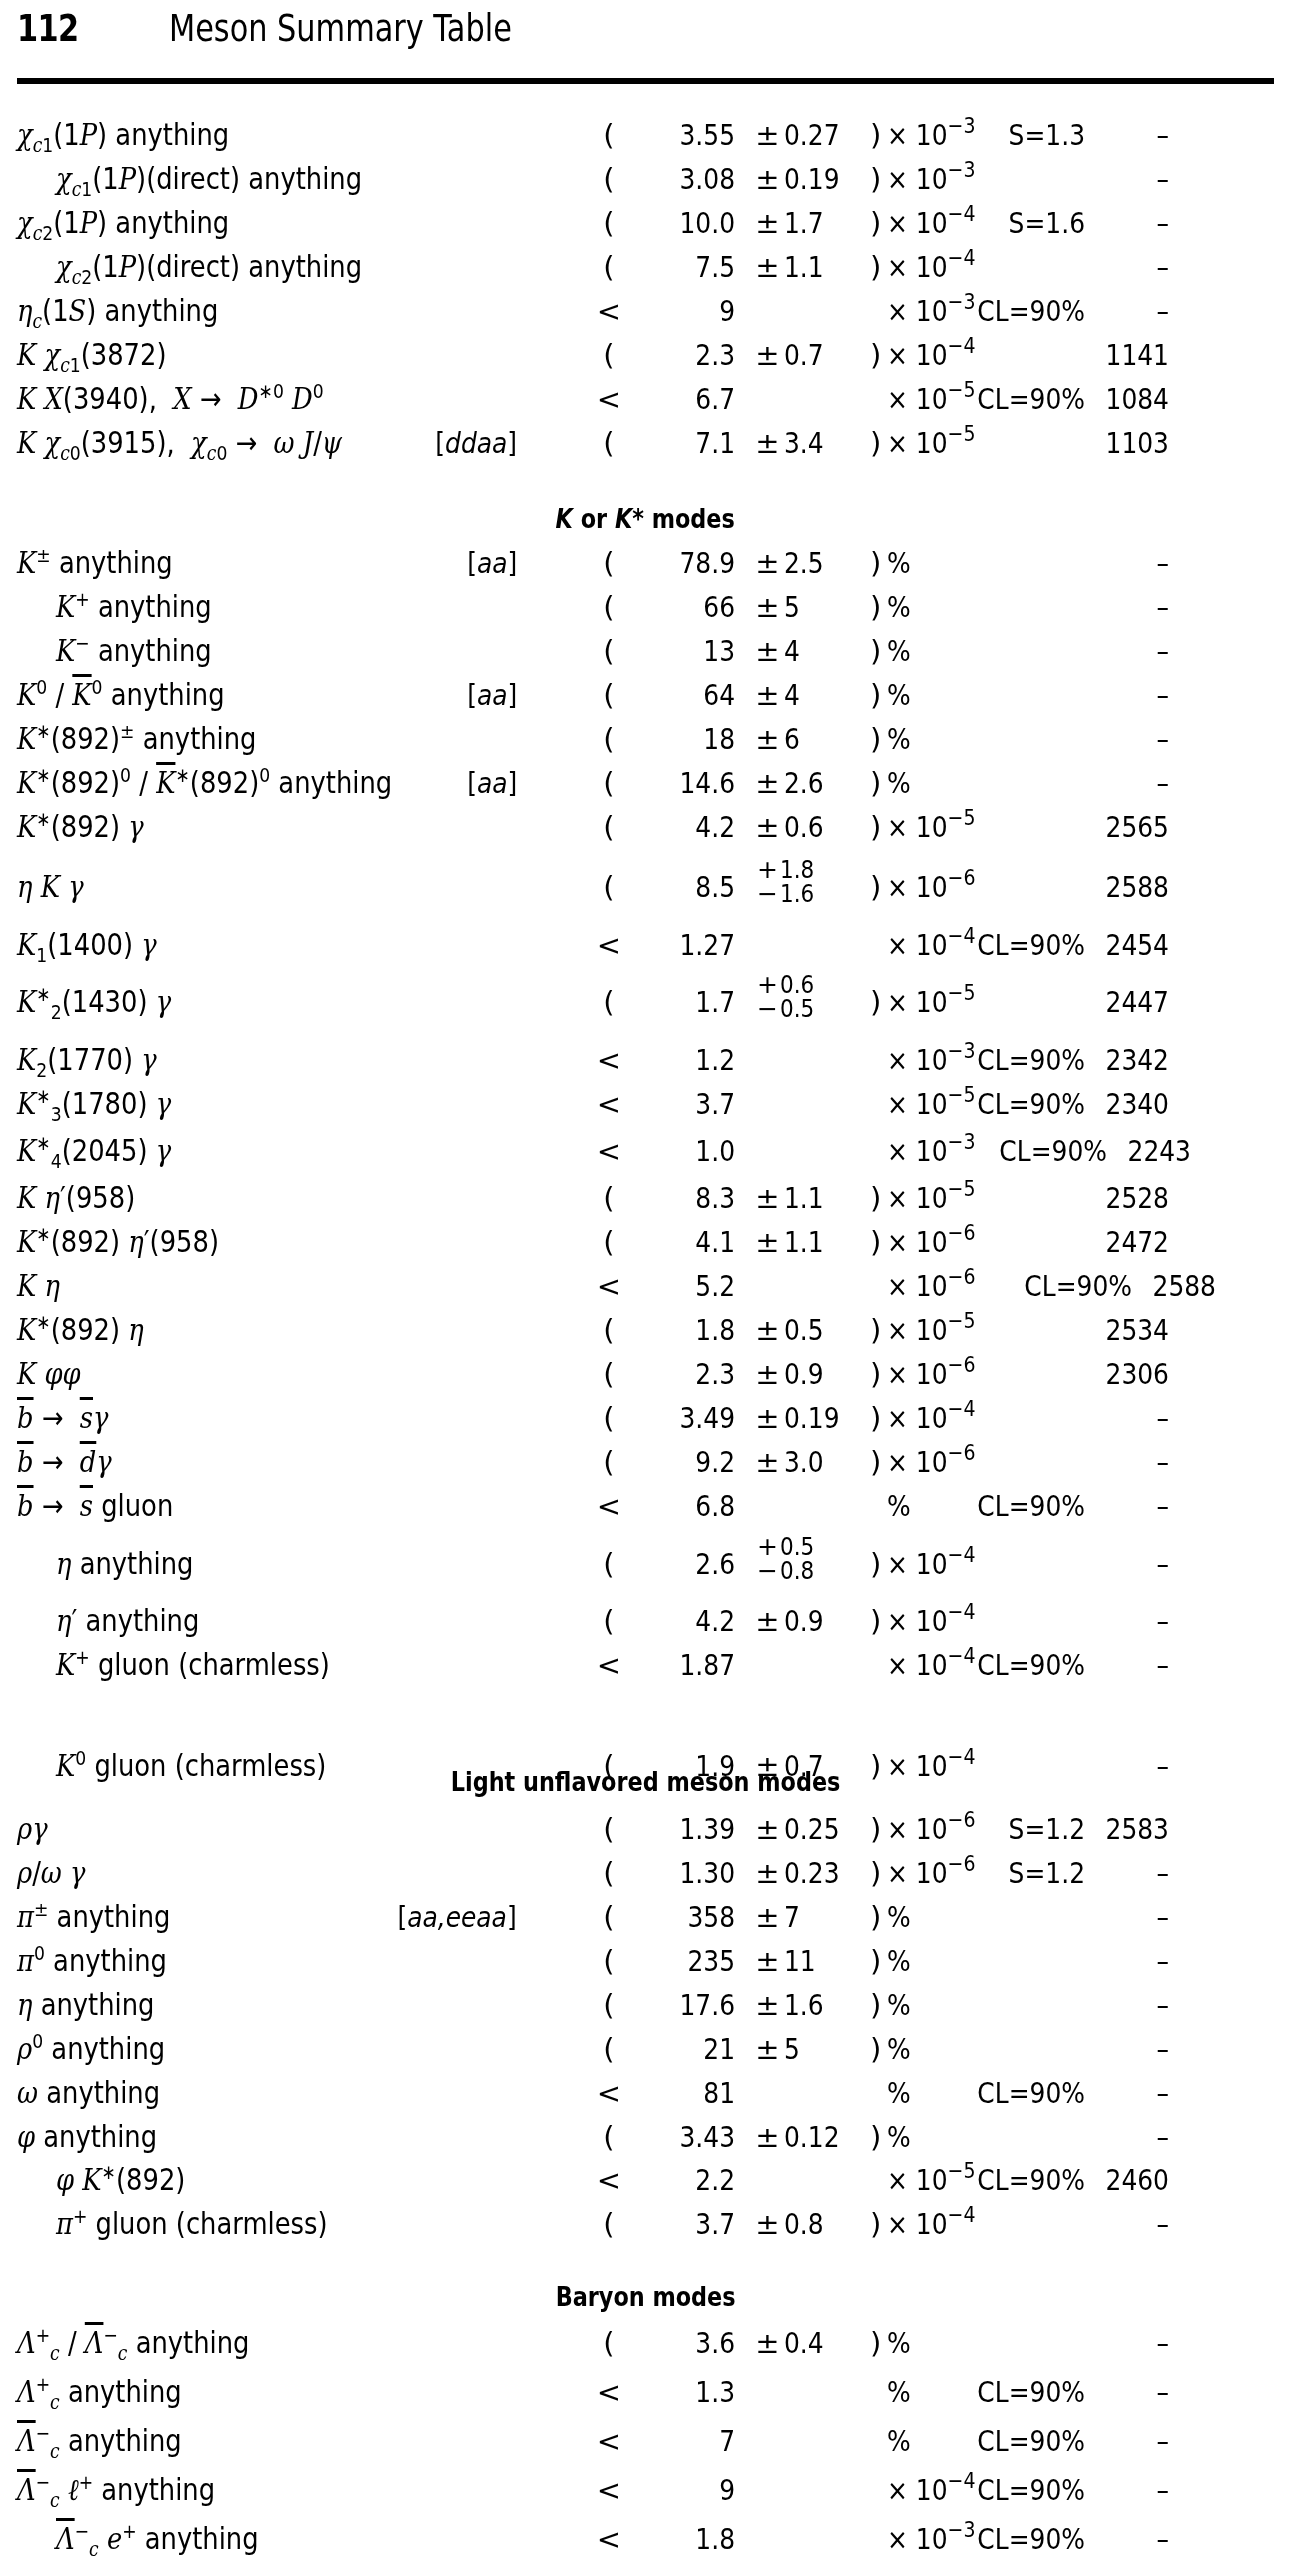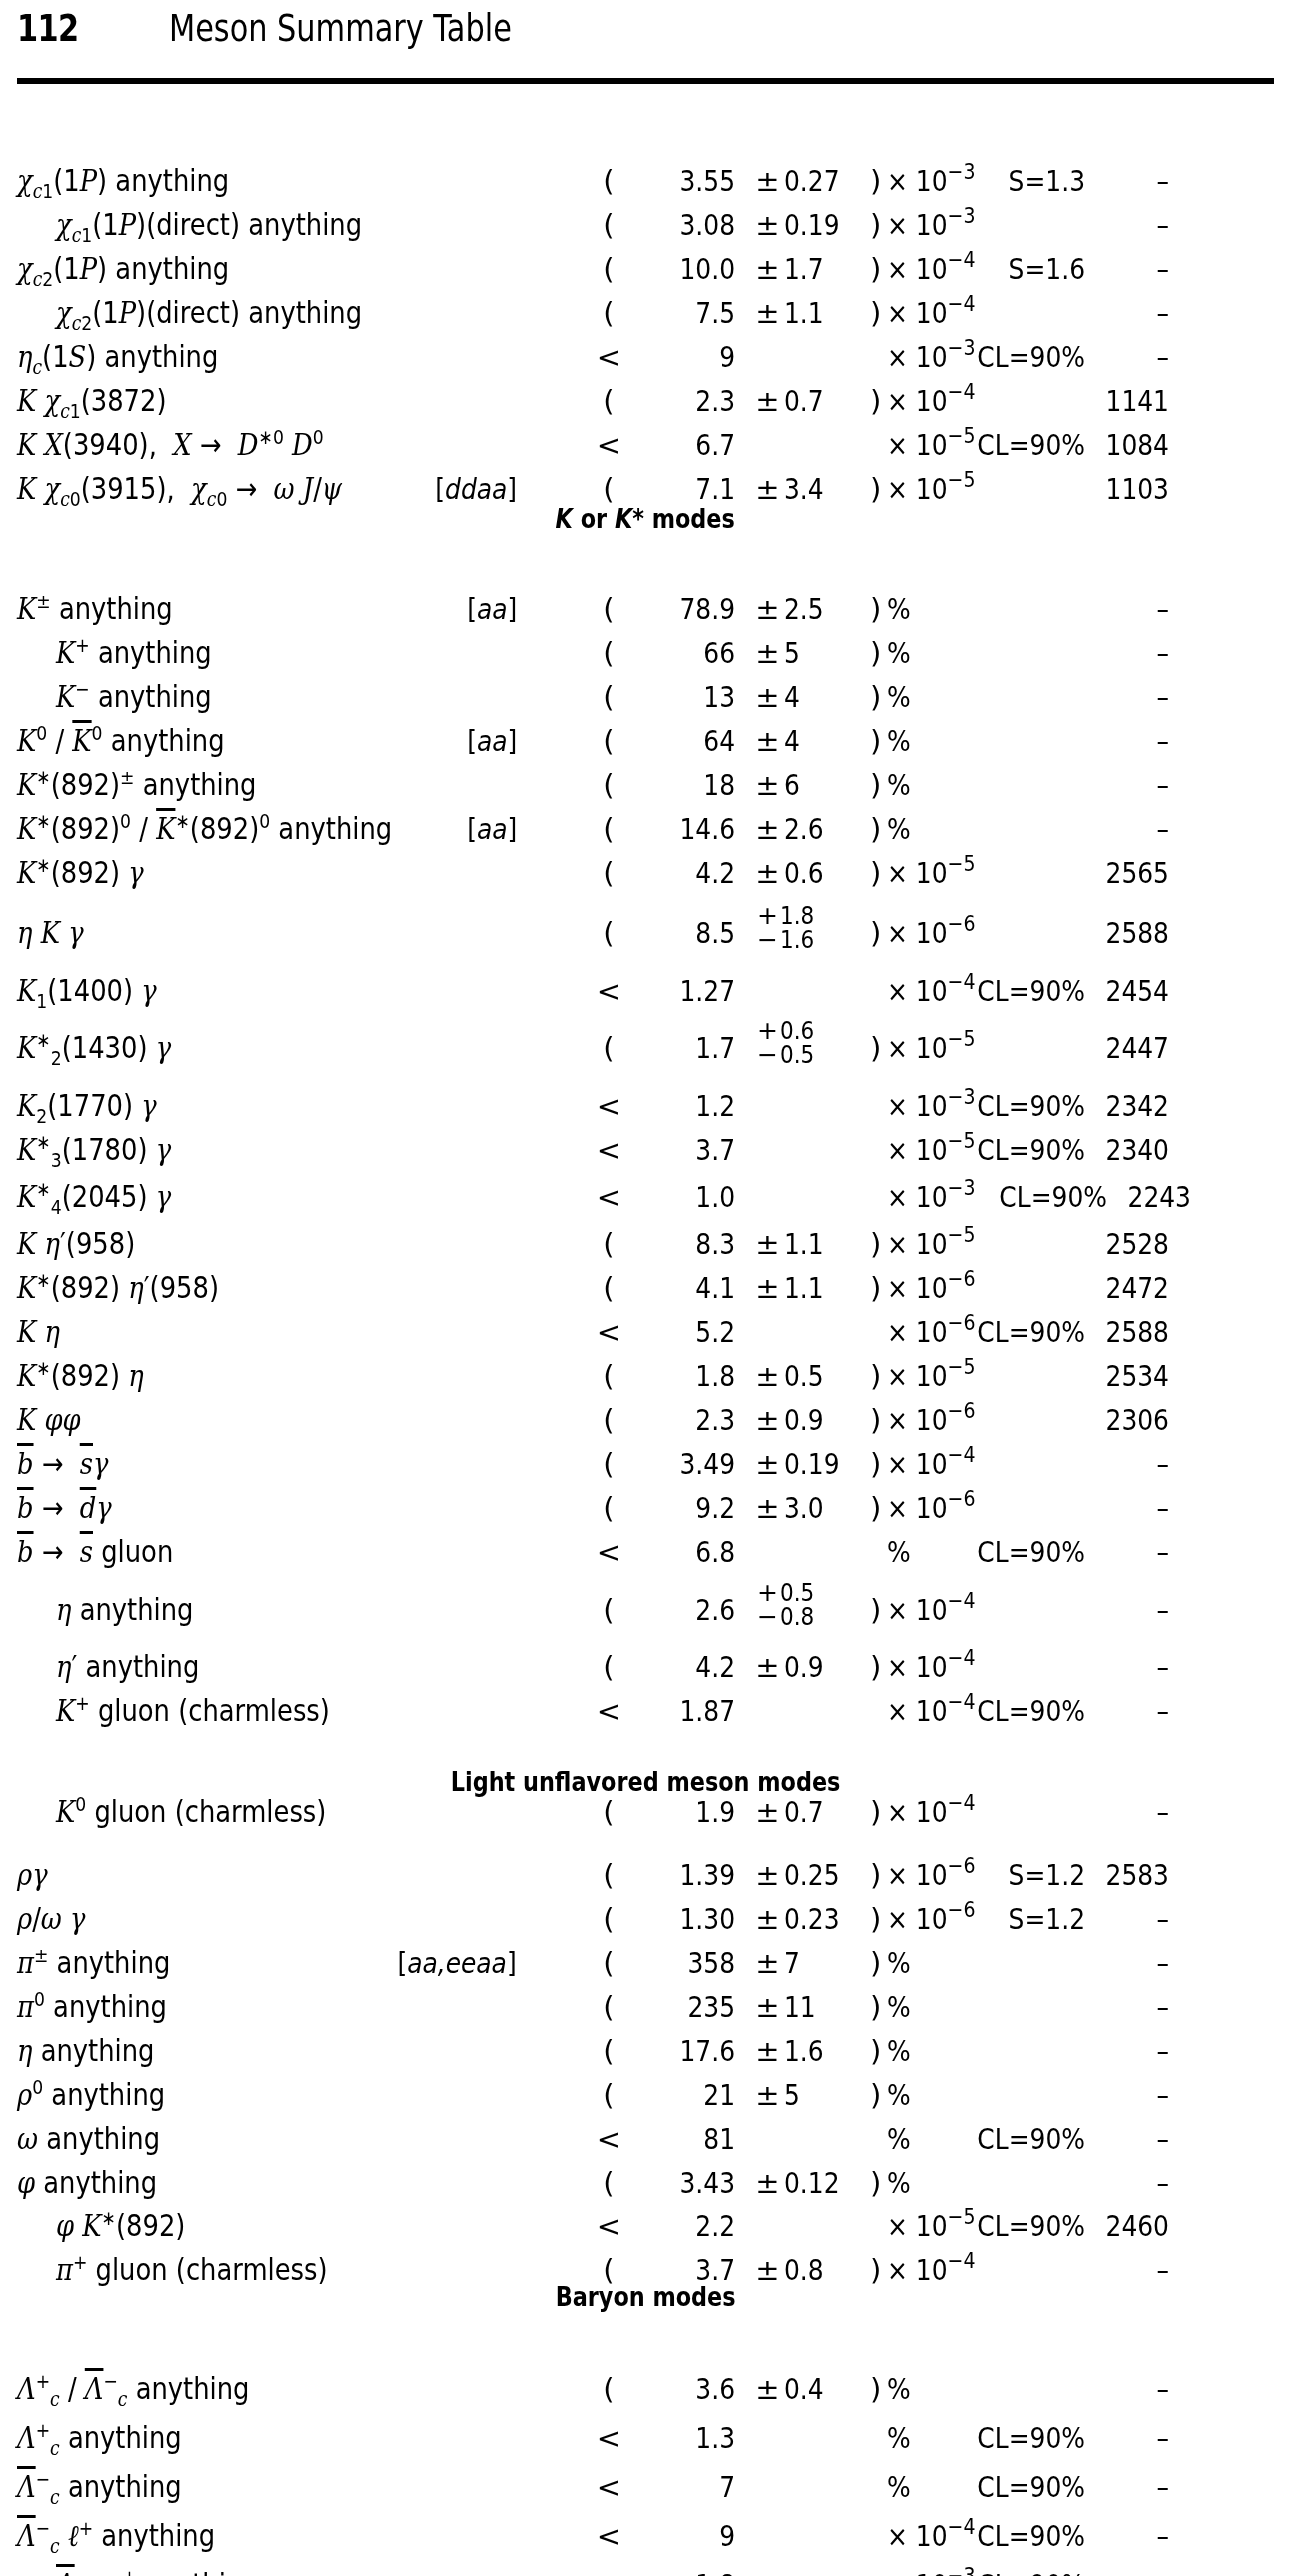--- a/index.html
+++ b/index.html
@@ -4,21 +4,21 @@
 <style>
   html, body { margin: 0; padding: 0; background: #ffffff; }
   body { width: 1291px; height: 2576px; position: relative; overflow: hidden;
          font-family: "DejaVu Sans", "Liberation Sans", sans-serif; color: #000; }
   .hdr-num { position: absolute; left: 17px; top: 6.8px; font-size: 37px; font-weight: bold;
              font-family: "DejaVu Sans", sans-serif; transform: scaleX(0.82); transform-origin: left; letter-spacing: -0.8px; }
   .hdr-title { position: absolute; left: 169px; top: 6.8px; font-size: 37px;
                font-family: "DejaVu Sans", sans-serif; transform: scaleX(0.82); transform-origin: left; }
   .hdr-rule { position: absolute; left: 17px; top: 78px; width: 1257px; height: 6px; background: #000; }
 
-  .row { position: absolute; left: 0; width: 1186px; height: 44px; font-size: 30px; line-height: 44px; margin-top: 46px; }
+  .row { position: absolute; left: 0; width: 1186px; height: 44px; font-size: 30px; line-height: 44px; }
   .row > span { position: absolute; top: 0; white-space: nowrap; }
   .mode { left: 17px; transform: scaleX(0.86); transform-origin: left; }
   .mode.ind { left: 56px; }
   .mode i { font-family: "DejaVu Serif", serif; font-style: italic; }
   .mode sub, .mode sup { font-size: 20px; line-height: 0; }
   .mode .ov { text-decoration: overline; }
   .note { right: 669px; font-size: 29px; transform: scaleX(0.86); transform-origin: right; }
   .note i { font-style: italic; }
   .rel { left: 592px; width: 34px; text-align: center; font-size: 29px; }
   .val { left: 642px; width: 93px; text-align: right; font-size: 29px; transform: scaleX(0.86); transform-origin: right; }
@@ -270,21 +270,21 @@
     <div class="row" style="top: 1220px;">
       <span class="mode"><i>K</i><sup>∗</sup>(892) <i>η</i>′(958)</span>
       <span class="rel">(</span>
       <span class="val">4.1</span>
       <span class="pm">±</span>
       <span class="err">1.1</span>
       <span class="close">)</span>
       <span class="scale">× 10<sup>−6</sup></span>
       <span class="p">2472</span>
     </div>
-    <div class="row" style="top: 1264px;">
+    <div class="row" style="top: 1264px; padding-left: 47px;">
       <span class="mode"><i>K</i> <i>η</i></span>
       <span class="rel">&lt;</span>
       <span class="val">5.2</span>
       <span class="scale">× 10<sup>−6</sup></span>
       <span class="sf">CL=90%</span>
       <span class="p">2588</span>
     </div>
     <div class="row" style="top: 1308px;">
       <span class="mode"><i>K</i><sup>∗</sup>(892) <i>η</i></span>
       <span class="rel">(</span>

